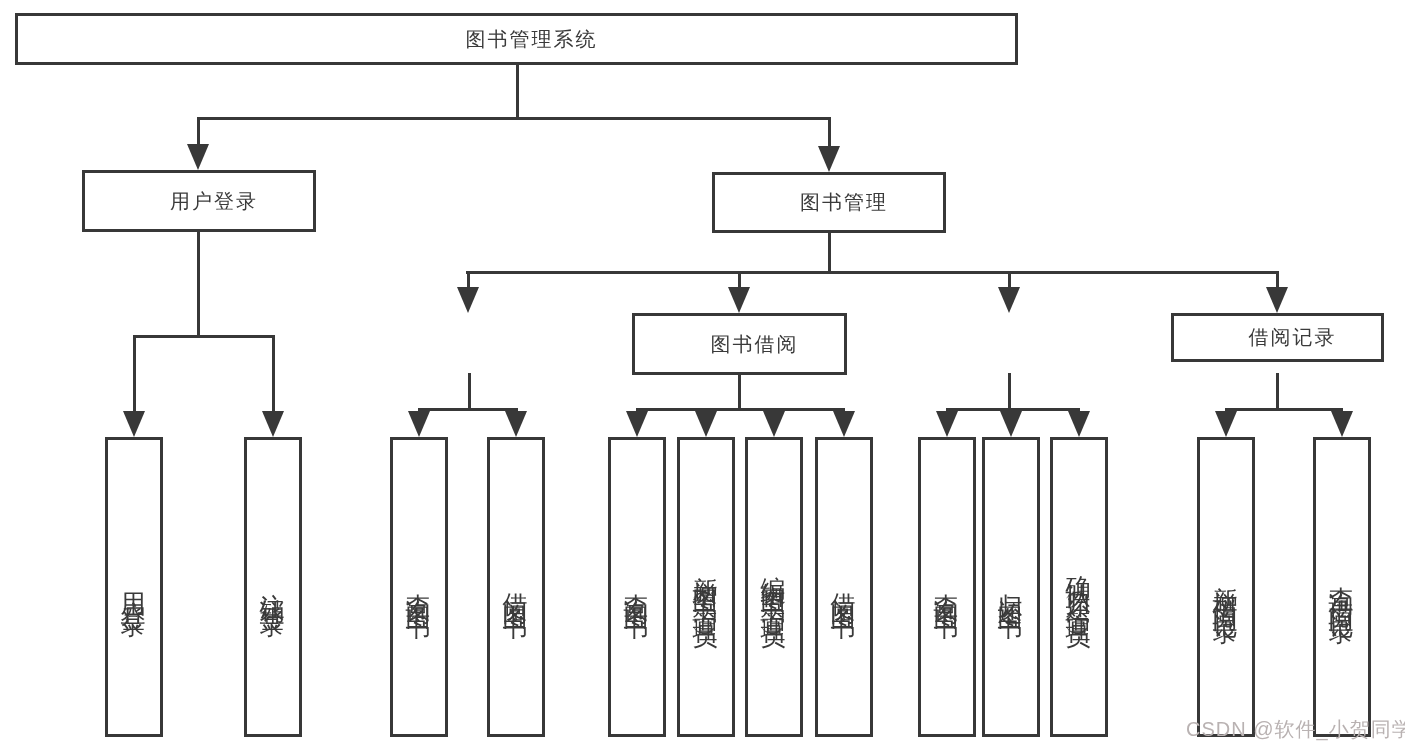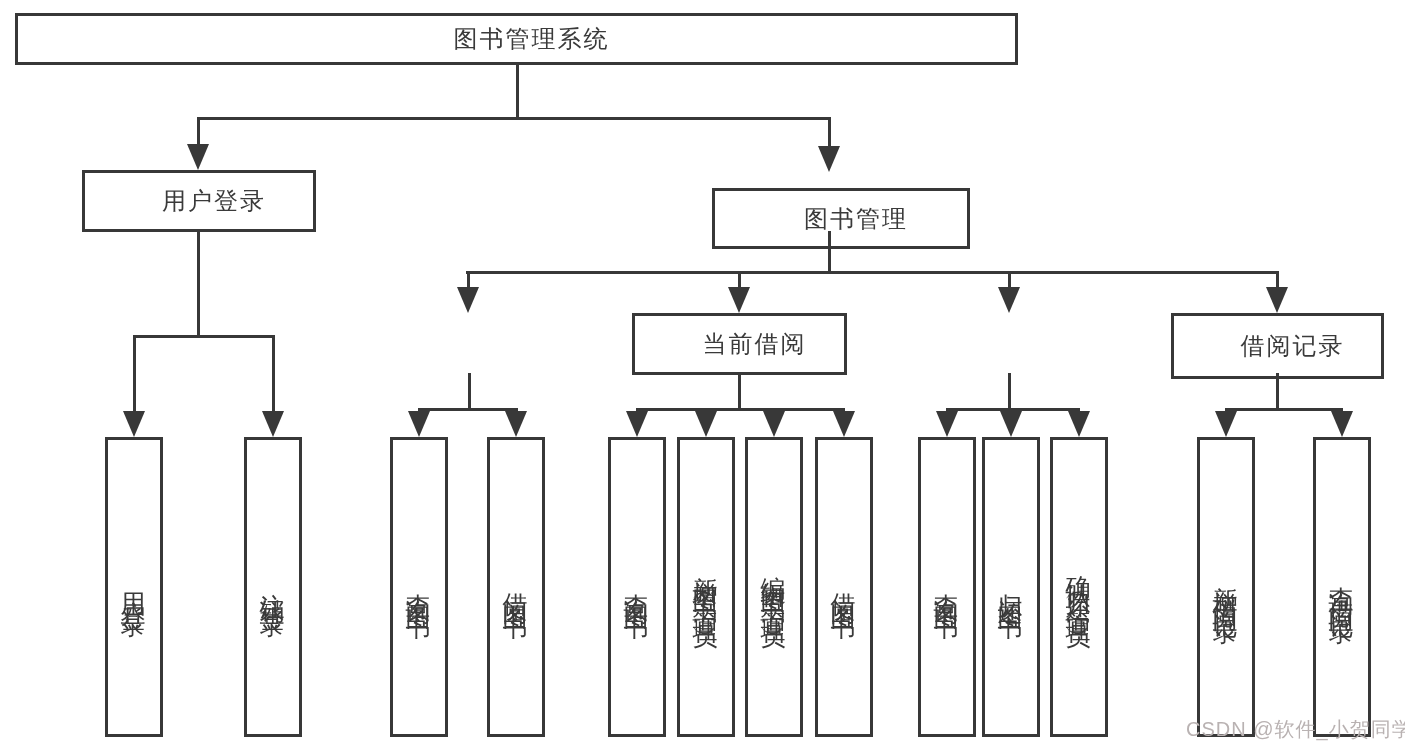--- a/index.html
+++ b/index.html
@@ -7,21 +7,21 @@
     position:relative; width:1405px; height:747px; background:#ffffff;
     font-family:"Liberation Sans","DejaVu Sans",sans-serif; color:#3a3a3a;
     overflow:hidden;
   }
   .box {
     position:absolute; box-sizing:border-box;
     border:3px solid #383838; background:#ffffff;
     display:flex; align-items:center; justify-content:center;
     text-align:center; color:#3a3a3a;
   }
-  .box.h { font-size:24px; letter-spacing:2px;padding-left:30px; }
+  .box.h { font-size:20px; letter-spacing:2px;padding-left:30px; }
   .box.v { writing-mode:vertical-rl; font-size:25px; letter-spacing:7px; }
   .vline { position:absolute; width:3px; background:#383838; }
   .hline { position:absolute; height:3px; background:#383838; }
   .arrow {
     position:absolute; width:0; height:0;
     border-left:11px solid transparent; border-right:11px solid transparent;
     border-top:26px solid #383838;
   }
   .watermark {
     position:absolute; left:1186px; top:716px;
@@ -31,27 +31,27 @@
 </style>
 </head>
 <body>
 
 <div class="canvas">
 
   <div class="box h" style="left:15px;top:13px;width:1003px;height:52px">图书管理系统</div>
 
   <div class="box h" style="left:82px;top:170px;width:234px;height:62px">用户登录</div>
 
-  <div class="box h" style="left:712px;top:188px;width:258px;height:61px">图书管理</div>
+  <div class="box h" style="left:712px;top:172px;width:234px;height:61px">图书管理</div>
 
 
-  <div class="box h" style="left:632px;top:313px;width:215px;height:62px">当前借阅</div>
+  <div class="box h" style="left:632px;top:313px;width:215px;height:62px">图书借阅</div>
 
 
-  <div class="box h" style="left:1171px;top:313px;width:213px;height:66px">借阅记录</div>
+  <div class="box h" style="left:1171px;top:313px;width:213px;height:49px">借阅记录</div>
 
   <div class="box v" style="left:105px;top:437px;width:58px;height:300px">用户登录</div>
   <div class="box v" style="left:244px;top:437px;width:58px;height:300px">注销登录</div>
 
   <div class="box v" style="left:390px;top:437px;width:58px;height:300px">查询图书</div>
   <div class="box v" style="left:487px;top:437px;width:58px;height:300px">借阅图书</div>
 
   <div class="box v" style="left:608px;top:437px;width:58px;height:300px">查询图书</div>
   <div class="box v" style="left:677px;top:437px;width:58px;height:300px">新增图书（管理员）</div>
   <div class="box v" style="left:745px;top:437px;width:58px;height:300px">编辑图书（管理员）</div>

